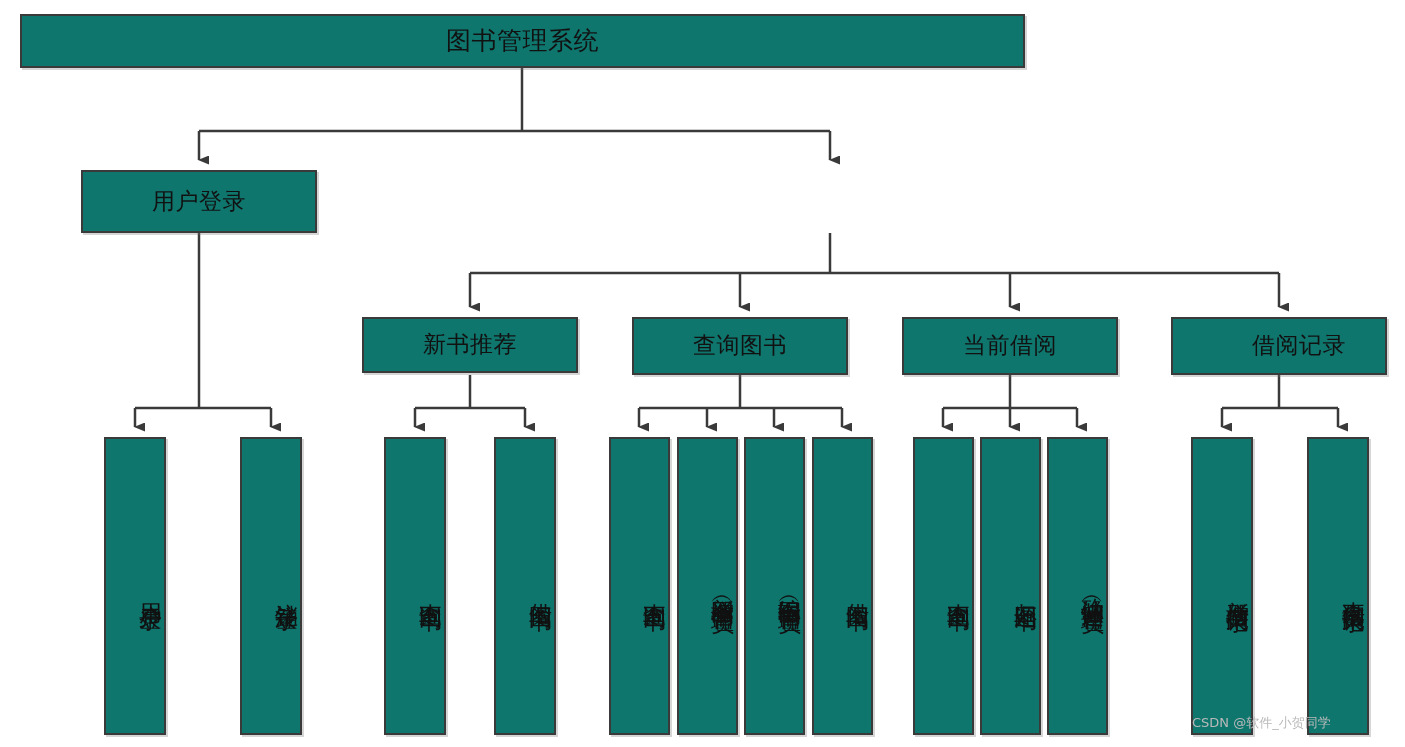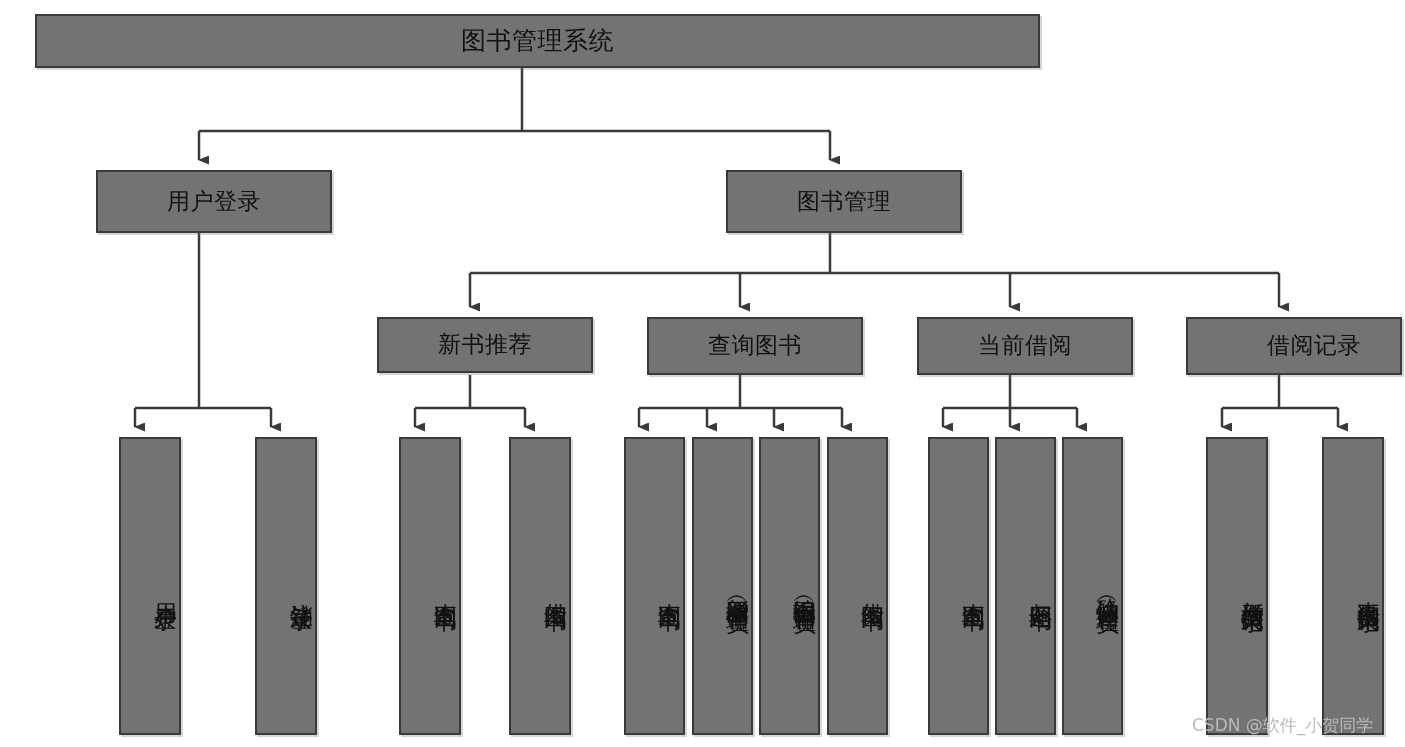--- a/index.html
+++ b/index.html
@@ -21,29 +21,28 @@
     position: absolute;
     left: 0;
     top: 0;
     width: 1405px;
     height: 747px;
     pointer-events: none;
   }
   .node {
     position: absolute;
     box-sizing: border-box;
-    background: #737373;
+    background: #0f766e;
     border: 2.5px solid #3a3a3a;
     box-shadow: 2px 2px 0 rgba(120,120,120,0.30);
     display: flex;
     align-items: center;
     justify-content: center;
     color: #111111;
     line-height: 1.18;
-    margin-left: 15px;
   }
   .node.horiz {
     font-size: 23px;
     letter-spacing: 0.5px;
   }
   .node.vert {
     writing-mode: vertical-rl;
     text-orientation: upright;
     font-size: 23px;
     letter-spacing: 2px;
@@ -54,21 +53,21 @@
   .node.vert .nlabel {
     writing-mode: vertical-rl;
     text-orientation: upright;
     white-space: nowrap;
   }
   .node.root {
     font-size: 25px;
   }
   .watermark {
     position: absolute;
-    font-size: 17px;
+    font-size: 13px;
     color: #b9b9b9;
     white-space: nowrap;
     user-select: none;
   }
 </style>
 </head>
 <body>
 
 <div id="canvas">
 
@@ -122,23 +121,20 @@
     </g>
   </svg>
 
   <div class="node horiz root" style="left:20px; top:14px; width:1005px; height:54px;">
     <span class="nlabel">图书管理系统</span>
   </div>
 
   <div class="node horiz" style="left:81px; top:170px; width:236px; height:63px;">
     <span class="nlabel">用户登录</span>
   </div>
-  <div class="node horiz" style="left:711px; top:170px; width:236px; height:63px;">
-    <span class="nlabel">图书管理</span>
-  </div>
 
   <div class="node horiz" style="left:362px; top:317px; width:216px; height:56px;">
     <span class="nlabel">新书推荐</span>
   </div>
   <div class="node horiz" style="left:632px; top:317px; width:216px; height:58px;">
     <span class="nlabel">查询图书</span>
   </div>
   <div class="node horiz" style="left:902px; top:317px; width:216px; height:58px;">
     <span class="nlabel">当前借阅</span>
   </div>

